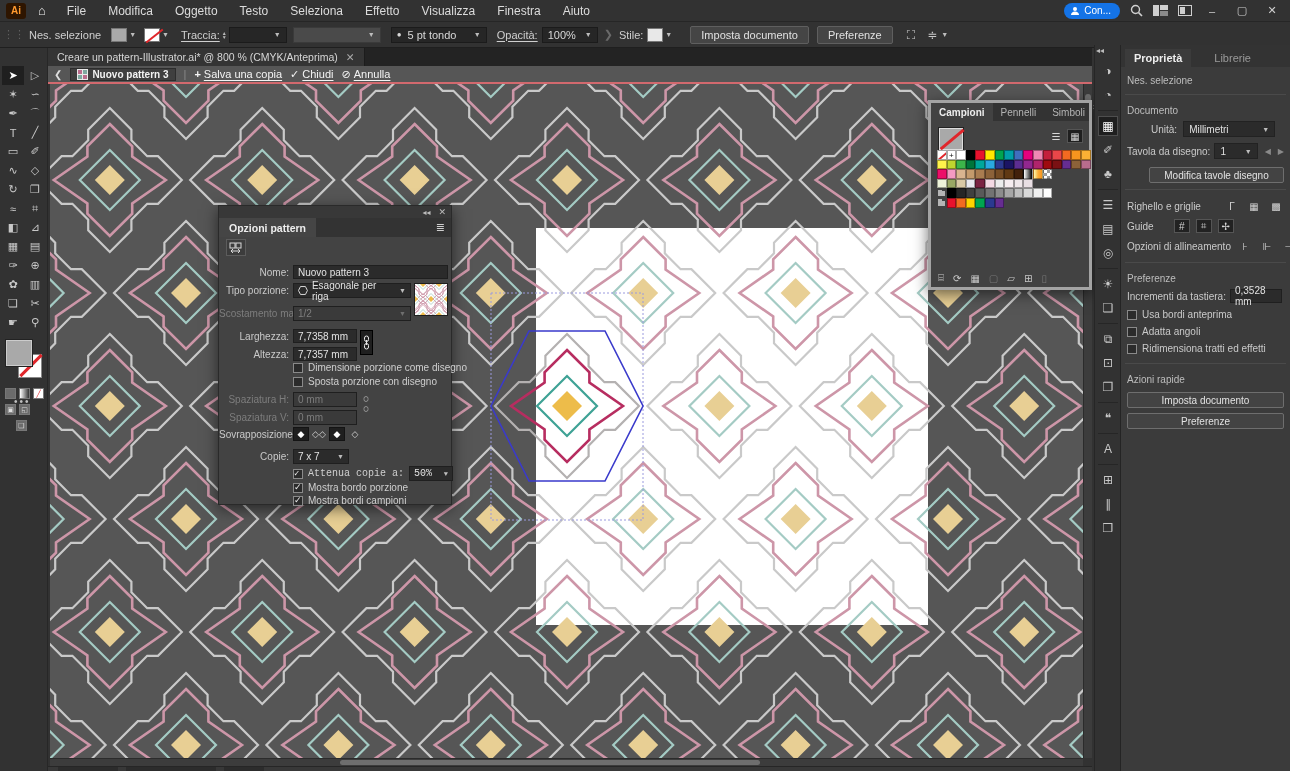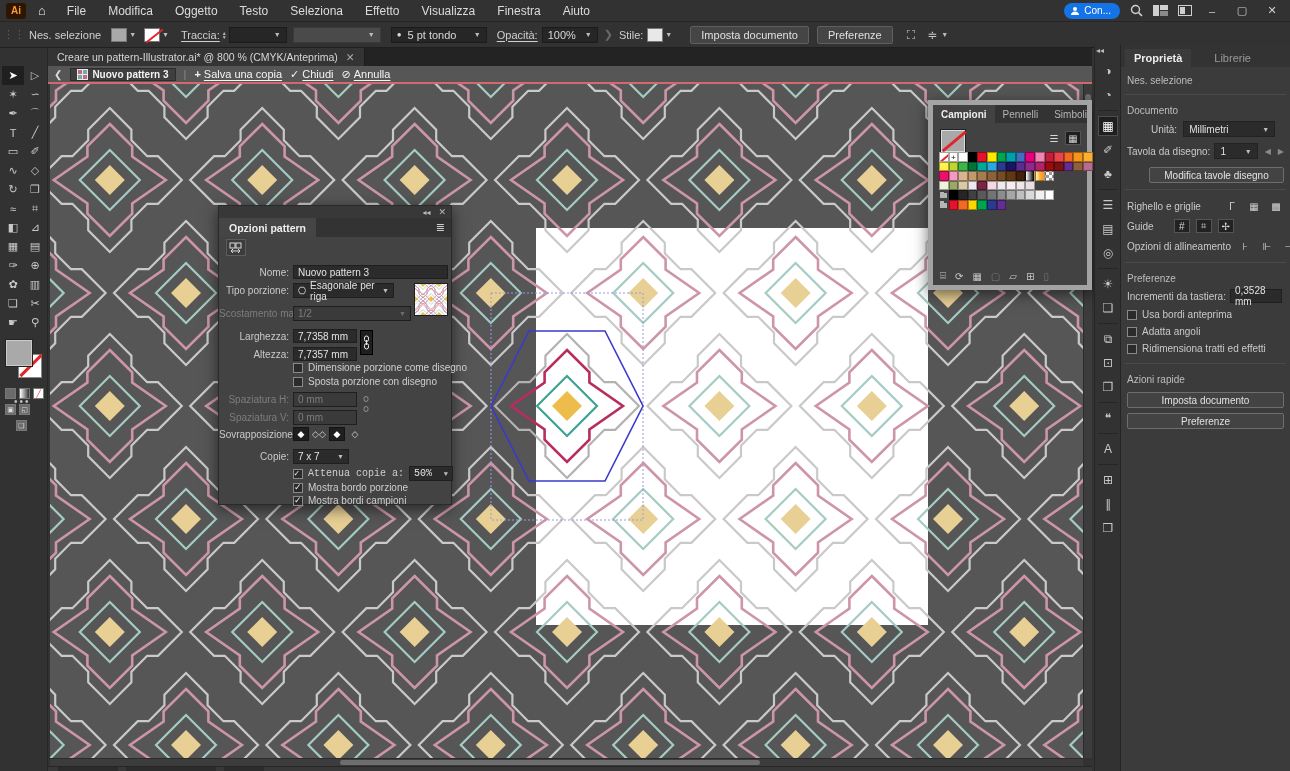--- a/index.html
+++ b/index.html
@@ -77,21 +77,21 @@
   .po-dd .dd-arrow { margin-left:auto; }
   .po-dd.disabled { background:#3a3a3a; color:#7d7d7d; }
   .cb { width:10px; height:10px; background:#2b2b2b; border:1px solid #8a8a8a; margin-right:5px; position:relative; flex:none; }
   .cb.checked::after { content:"✓"; position:absolute; left:0px; top:-2px; color:#ececec; font-size:9px; }
   .ovl-btn { width:16px; height:14px; display:flex; align-items:center; justify-content:center; color:#d0d0d0; font-size:9px; margin-right:2px; }
   .ovl-btn.pressed { background:#1f1f1f; border:1px solid #141414; color:#fff; }
   #po-preview { position:absolute; left:195px; top:77px; width:34px; height:33px; background:#fff; border:1px solid #1f1f1f; }
   #tile-tool-btn { position:absolute; left:7px; top:33px; width:20px; height:17px; border:1px solid #5c5c5c; background:#3c3c3c; display:flex; align-items:center; justify-content:center; }
 
   
-  #swpanel { left:928px; top:100px; width:164px; height:190px; background:#424242; border:5px solid #a3a3a3; font-size:10px; }
+  #swpanel { left:928px; top:100px; width:164px; height:190px; background:#424242; border:3px solid #a3a3a3; font-size:10px; }
   #sw-tabs { height:18px; background:#333; display:flex; align-items:center; color:#b5b5b5; }
   #sw-tabs .swtab { padding:0 8px; height:18px; display:flex; align-items:center; font-size:10px; }
   #sw-tabs .swtab.active { background:#424242; color:#ededed; font-weight:bold; }
   #sw-tabs .tail { margin-left:auto; display:flex; gap:6px; padding-right:5px; color:#cfcfcf; font-size:9px; }
   #sw-preview { position:absolute; left:8px; top:25px; width:24px; height:22px; background:#a9a9a9; border:1px solid #ddd; outline:1px solid #222; }
   #sw-preview::after { content:""; position:absolute; left:-3px; top:9px; width:30px; height:2.5px; background:#e0262b; transform:rotate(-40deg); }
   #sw-views { position:absolute; right:6px; top:26px; display:flex; gap:3px; }
   .vbtn { width:16px; height:14px; display:flex; align-items:center; justify-content:center; color:#d8d8d8; font-size:10px; }
   .vbtn.active { background:#1f1f1f; border:1px solid #555; }
   #swatch-grid { position:absolute; left:6px; top:47px; width:154px; }
@@ -574,21 +574,21 @@
     </div>
 
     <div class="po-row" style="top:59px">
       <span class="po-label">Nome:</span>
       <div class="po-input" style="width:155px">
           <span>Nuovo pattern 3</span>
         </div>
     </div>
     <div class="po-row" style="top:77px">
       <span class="po-label">Tipo porzione:</span>
-      <div class="po-dd" style="width:101px">
+      <div class="po-dd" style="width:118px">
         <svg width="10" height="9" viewBox="0 0 10 9">
             <polygon points="2.5,0.5 7.5,0.5 9.5,4.5 7.5,8.5 2.5,8.5 0.5,4.5" fill="none" stroke="#d8d8d8"></polygon>
           </svg>
         <span>Esagonale per riga</span>
           <span class="dd-arrow">▼</span>
       </div>
     </div>
     <div id="po-preview"><svg width="32" height="31" viewBox="0 0 32 31">
           <rect x="0" y="0" width="32" height="31" fill="#ffffff"></rect>
           <g>

